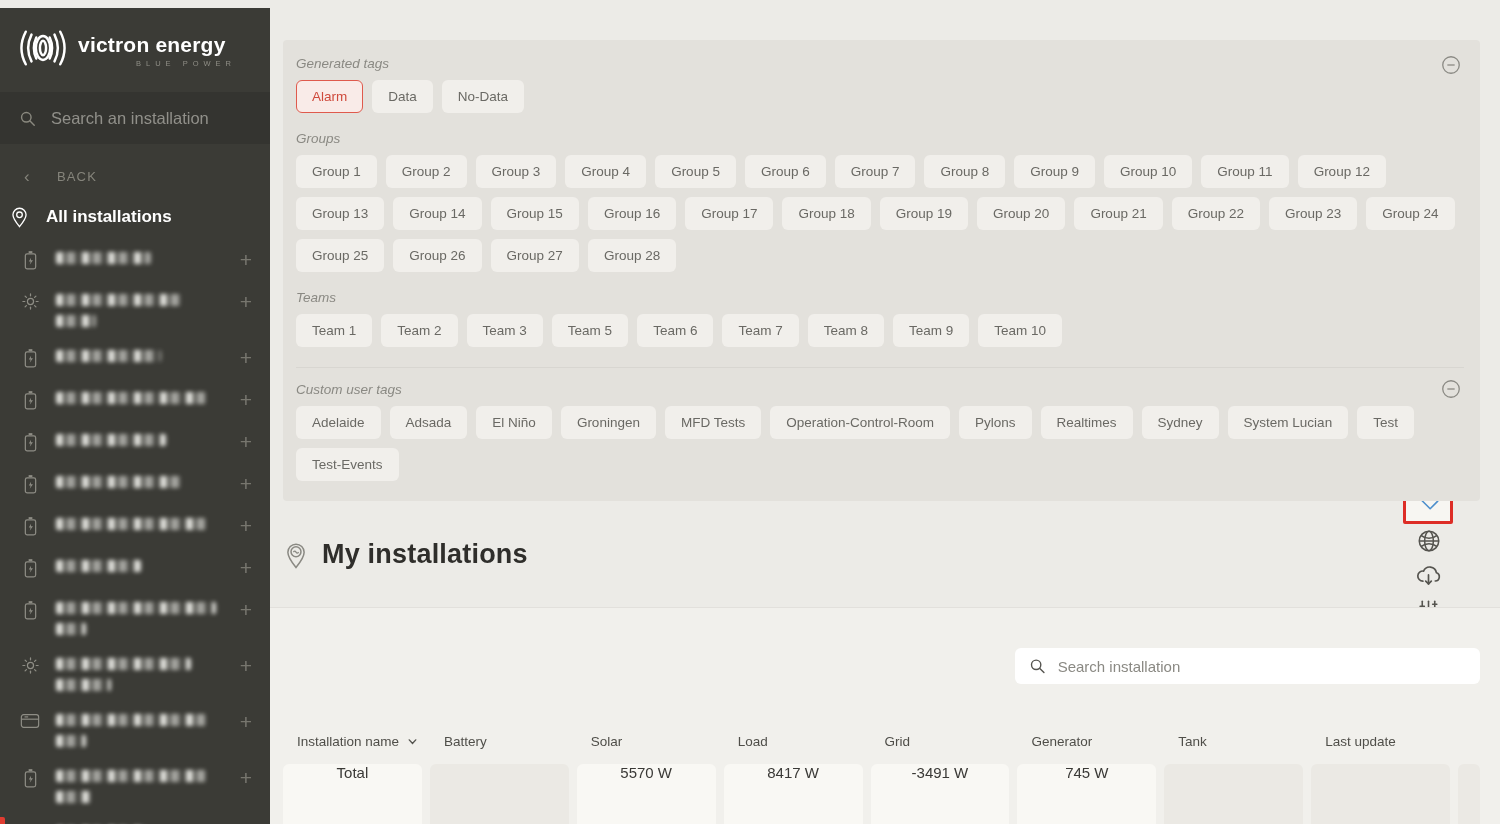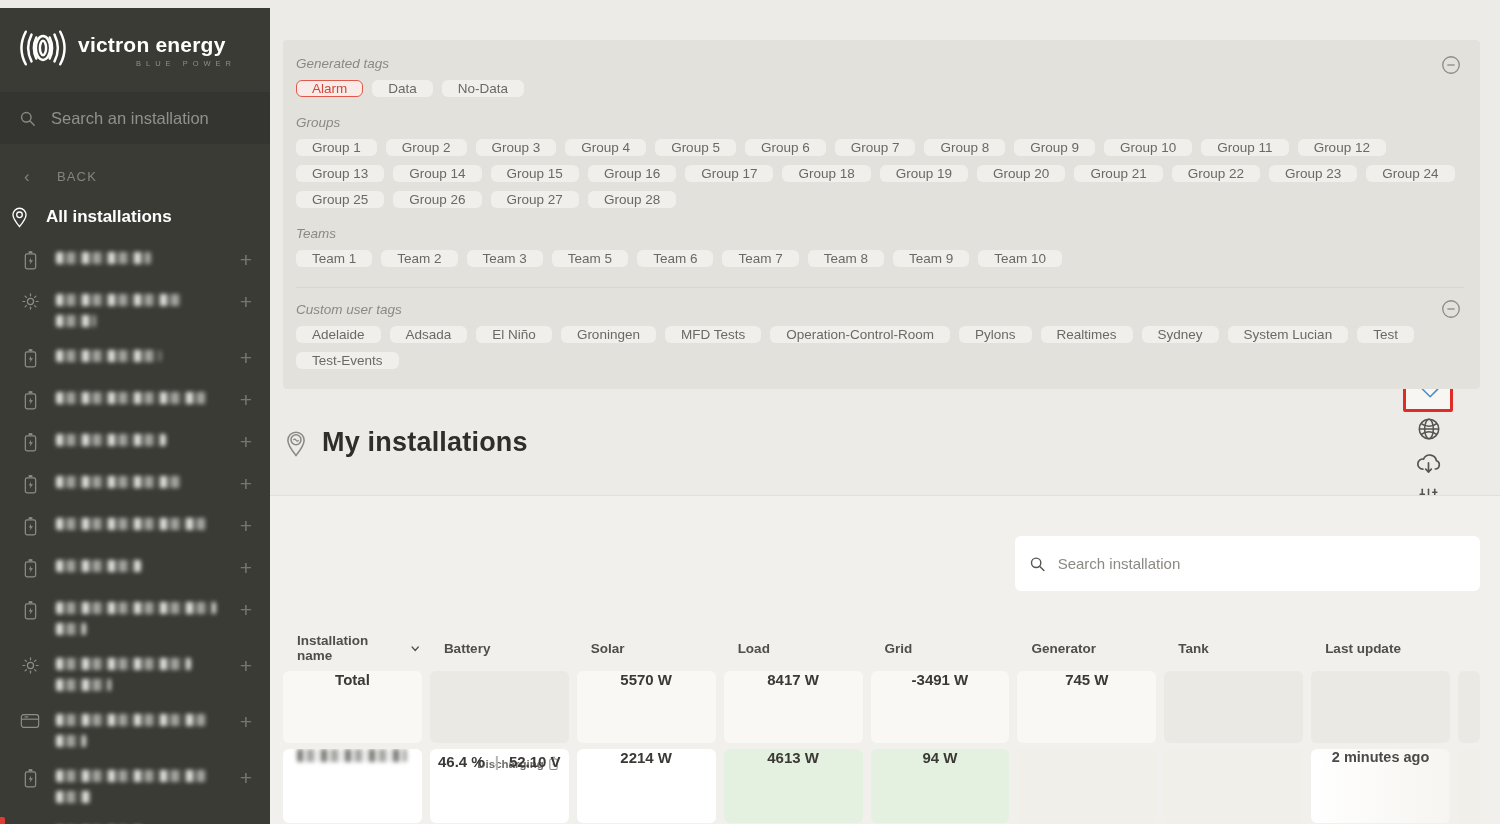--- a/index.html
+++ b/index.html
@@ -28,42 +28,42 @@
   .blur-bar + .blur-bar { margin-top:9px; }
   .side-plus { color:#77766e; font-size:21px; font-weight:300; line-height:1; margin-left:8px; }
   .alarm-bar { position:absolute; left:0; top:4px; width:5px; height:42px; background:#e03c31; border-radius:0 2px 2px 0; }
 
   
   .main { flex:1; display:flex; flex-direction:column; background:#ecebe7; min-width:0; }
 
   .tags-panel { margin:40px 20px 0 13px; background:#e3e1dc; border-radius:4px; padding:16px 16px 20px 13px; position:relative; }
   .section-label { color:#8a8983; font-size:13.5px; margin-bottom:9px;font-style:italic; }
   .chip-row { display:flex; flex-wrap:wrap; gap:9px; }
-  .chip { background:#f1efeb; color:#6a6964; font-size:13.5px; padding:0 15px; border-radius:6px; border:1px solid transparent; cursor:pointer; white-space:nowrap; }
+  .chip { background:#f1efeb; color:#6a6964; font-size:13.5px; padding:8px 15px; border-radius:6px; border:1px solid transparent; cursor:pointer; white-space:nowrap; }
   .chip-alarm { background:#f9ebe8; border:1px solid #df5a4d; color:#cf4a3c; }
   .mt { margin-top:18px; }
   .collapse-btn { position:absolute; right:18px; top:14px; width:22px; height:22px; background:none; border:none; cursor:pointer; padding:0; }
   .custom-section { border-top:1px solid #d8d6d1; margin-top:20px; padding-top:14px; position:relative; }
   .custom-section .collapse-btn { top:10px; right:2px; }
 
   .header-band { display:flex; align-items:center; height:106px; padding:0 20px 0 13px; }
   .band-left { display:flex; align-items:flex-end; gap:13px; }
   .band-title { font-size:27px; font-weight:600; color:#2f2e2b; letter-spacing:.2px; }
   .band-right { margin-left:auto; display:flex; align-items:center;flex-direction:column; }
   .icon-btn { width:34px; height:34px; display:flex; align-items:center; justify-content:center; background:none; border:none; cursor:pointer; margin-left:15px; }
   .icon-btn.boxed { width:50px; height:50px; background:#f7f6f2; border:3px solid #dd2d26; border-radius:2px; margin-left:10px; margin-right:-3px; }
   .add-btn { margin-left:34px; height:42px; padding:0 25px; background:#fdfcfa; border:1px solid #55544f; border-radius:8px; font-size:16px; font-weight:600; color:#2f2e2b; cursor:pointer; font-family:inherit; }
 
   .content { flex:1; background:#f1f0ec; border-top:1px solid #e2e0dc; padding:40px 20px 0 13px; }
   .search-wrap { display:flex; justify-content:flex-end; margin-bottom:46px; }
-  .search-box { width:465px; height:55px; background:#fff; border-radius:6px; display:flex; align-items:center; padding:0 13px; gap:11px; color:#55544f; }
+  .search-box { width:465px; height:36px; background:#fff; border-radius:6px; display:flex; align-items:center; padding:0 13px; gap:11px; color:#55544f; }
   .search-box input { border:none; outline:none; font-size:15px; color:#3a3936; width:100%; font-family:inherit; background:transparent; }
   .search-box input::placeholder { color:#8a8983; }
 
-  .thead, .tgrid { display:grid; grid-template-columns:repeat(8, 1fr) 22px; column-gap:8px;font-weight:bold; }
+  .thead, .tgrid { display:grid; grid-template-columns:repeat(8, 1fr) 22px; column-gap:8px; }
   .tgrid { row-gap:6px; }
   .th { display:flex; align-items:center; gap:7px; padding-left:14px; font-size:13.5px; color:#4f4e49; height:22px; cursor:pointer; }
   .thead { margin-bottom:12px; }
   .cell { position:relative; height:72px; border-radius:6px; display:flex; align-items:flex-start; justify-content:center; font-size:15px; color:#3a3936; overflow:hidden; }
   .r2 .cell, .cell.r2 { height:74px; }
   .c-light { background:#f9f8f4; }
   .c-dim   { background:#ebe9e4; }
   .c-white { background:#ffffff; }
   .c-green { background:#e5f1e0; }
   .c-empty { background:#f0efea; }

